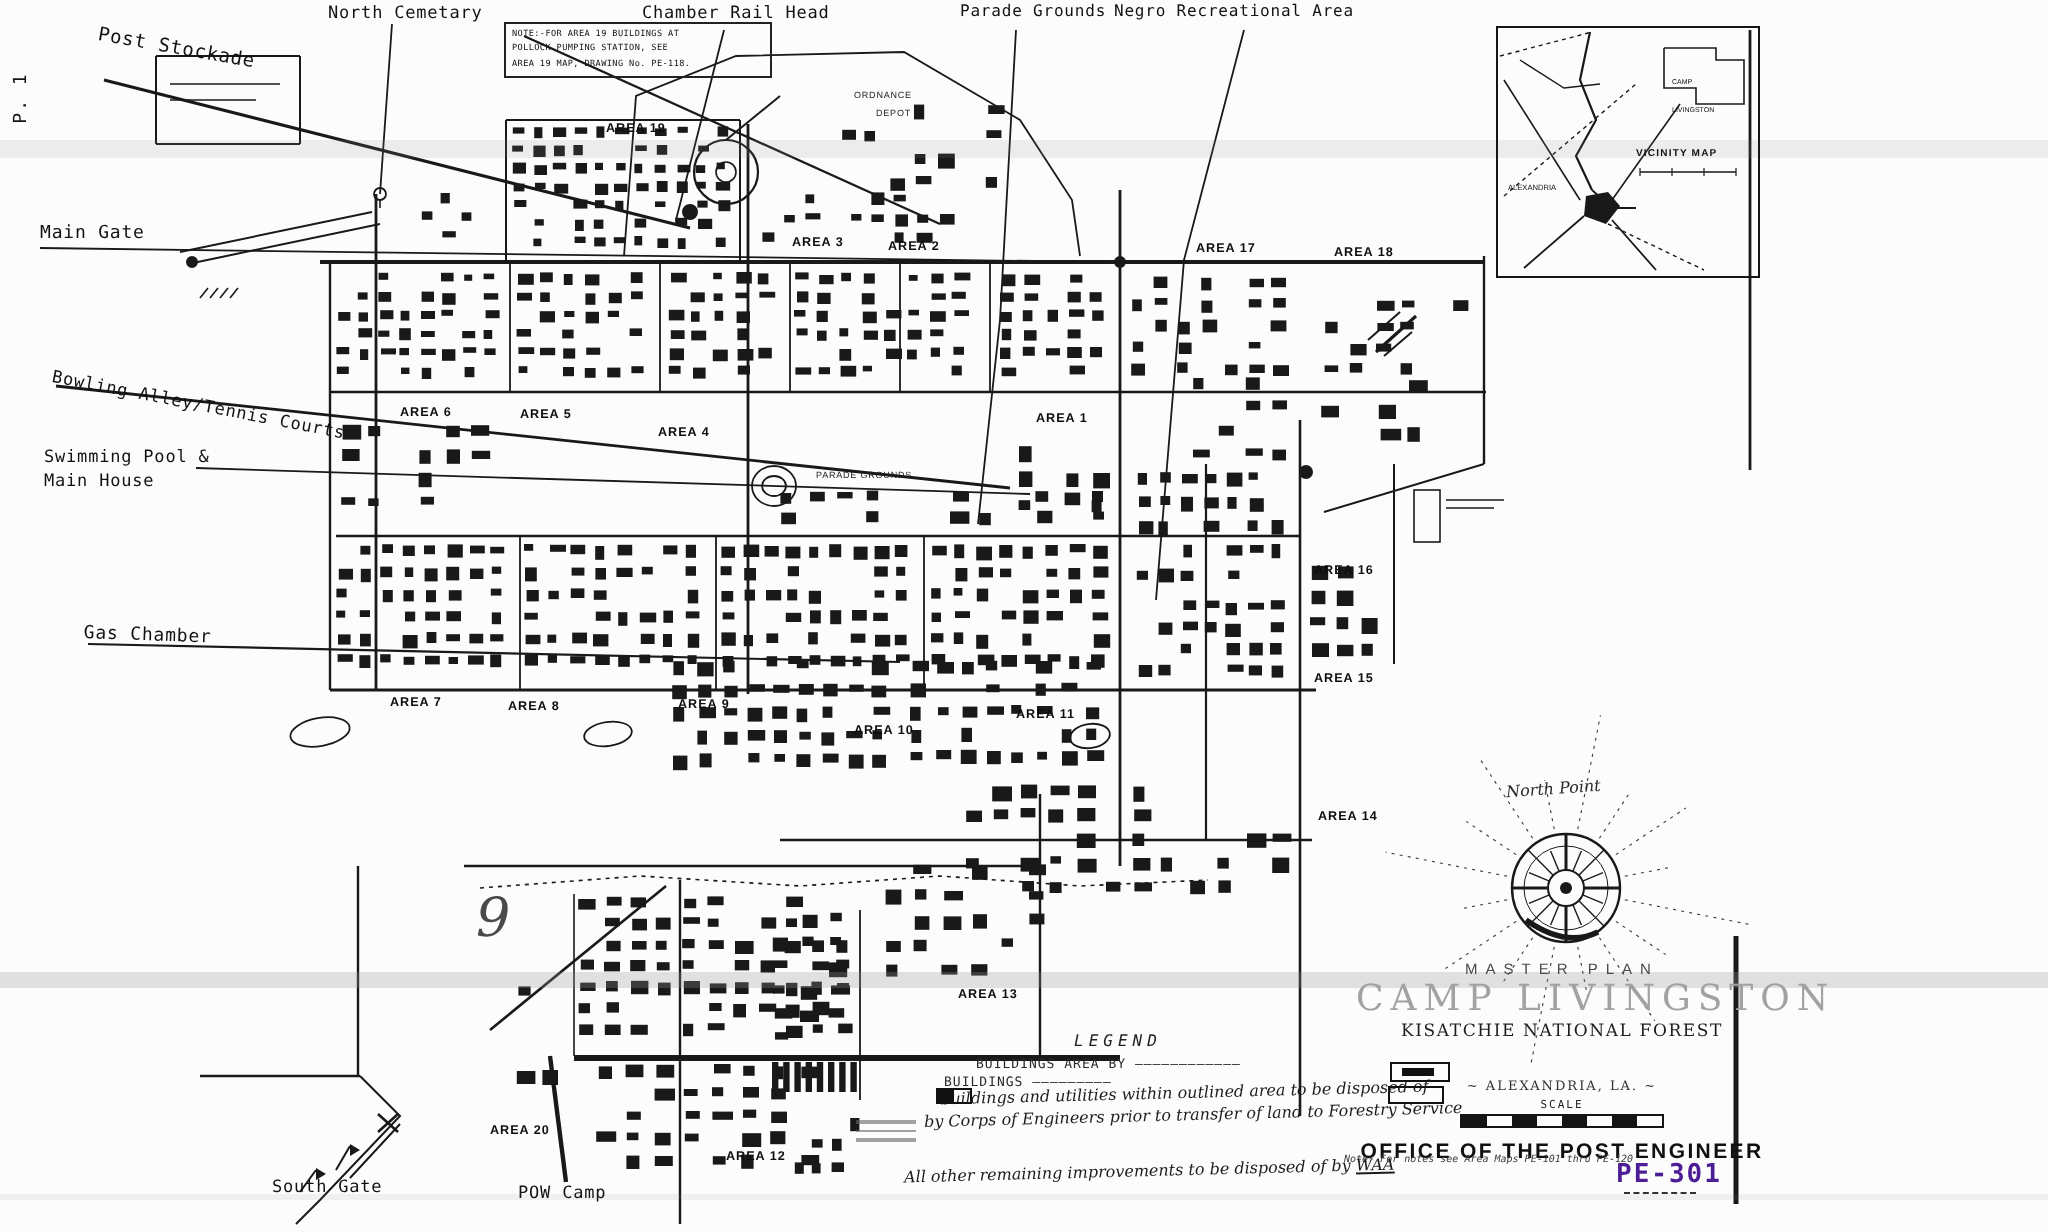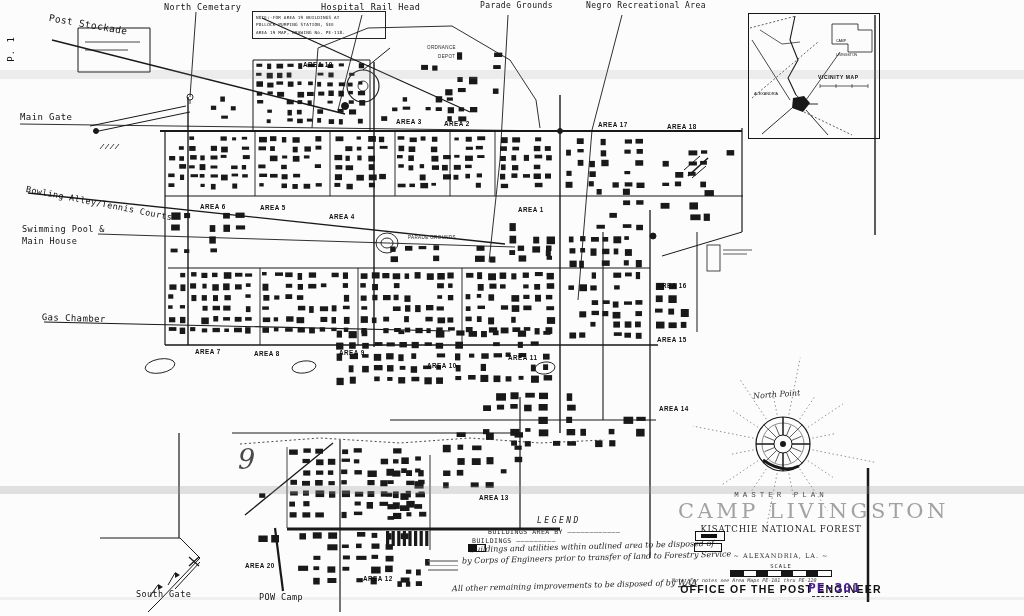--- a/index.html
+++ b/index.html
@@ -26,22 +26,22 @@
   .vic-city{position:absolute;left:754px;top:92px;font-size:3.8px;color:#111;
             font-family:"Liberation Sans",sans-serif;white-space:pre}
   .vic-camp{position:absolute;left:836px;top:29px;font-size:3.5px;line-height:1.4;color:#111;
             font-family:"Liberation Sans",sans-serif;white-space:pre}
   .northpoint{position:absolute;left:753px;top:390px;font-family:"DejaVu Serif",serif;
               font-style:italic;font-size:8px;color:#2a2a2a;transform:rotate(-4deg);white-space:pre}
   .nine{position:absolute;left:238px;top:444px;font-family:"DejaVu Serif",serif;font-style:italic;
         font-size:27px;color:#4a4a4a;font-weight:400}
   .titleblock{position:absolute;left:678px;top:477px;width:206px;text-align:center}
   .tb-year{font-family:"DejaVu Serif",serif;font-size:15px;letter-spacing:5px;color:#8b8b8b}
-  .tb-plan{font-family:Liberation Mono, monospace;font-size:7.5px;letter-spacing:4px;color:#4a4a4a;margin-top:14px}
-  .tb-name{font-family:"DejaVu Serif",serif;font-size:21px;letter-spacing:3.5px;color:#a2a2a2;white-space:nowrap}
+  .tb-plan{font-family:Liberation Sans, sans-serif;font-size:7.5px;letter-spacing:4px;color:#4a4a4a;margin-top:3px}
+  .tb-name{font-family:"DejaVu Serif",serif;font-size:18px;letter-spacing:3.5px;color:#a2a2a2;white-space:nowrap}
   .tb-forest{font-family:"DejaVu Serif",serif;font-size:8.5px;letter-spacing:0.8px;color:#1c1c1c;margin-top:1px}
   .tb-city{font-family:"DejaVu Serif",serif;font-size:6.5px;letter-spacing:1px;color:#333;margin-top:18px}
   .tb-scale-label{font-size:5.5px;letter-spacing:1px;color:#222;margin-top:3px}
   .tb-scalebar{width:100px;height:5px;margin:1px auto 0;border:1px solid #151515;
                background:repeating-linear-gradient(90deg,#151515 0 12.5px,#fbfbfb 12.5px 25px)}
   .tb-office{font-family:Liberation Sans, sans-serif;font-weight:bold;font-size:10.5px;
              letter-spacing:1.2px;color:#101010;margin-top:6px;white-space:nowrap}
   .tb-note{position:absolute;left:672px;top:577px;font-size:5px;font-style:italic;color:#3a3a3a;white-space:pre}
   .sheetno{position:absolute;left:808px;top:580px;font-size:13px;font-weight:bold;
            letter-spacing:1px;color:#4c1d95;white-space:pre}
@@ -1033,23 +1033,23 @@
 
   <div class="scanband band-a"></div>
   <div class="scanband band-b"></div>
   <div class="scanband band-c"></div>
 
   <div class="pnum">P. 1</div>
 
   <div id="labels">
       <div class="callout" style="left: 50px; top: 12px; font-size: 9.5px; transform: rotate(10deg);">Post Stockade</div>
       <div class="callout" style="left: 164px; top: 2px; font-size: 8.5px;">North Cemetary</div>
-      <div class="callout" style="left: 321px; top: 2px; font-size: 8.5px;">Hospital Rail Head</div>
+      <div class="callout" style="left: 321px; top: 2px; font-size: 8.5px;">Chamber Rail Head</div>
       <div class="callout" style="left: 480px; top: 1px; font-size: 8px;">Parade Grounds</div>
-      <div class="callout" style="left: 586px; top: 1px; font-size: 8px;">Negro Recreational Area</div>
+      <div class="callout" style="left: 557px; top: 1px; font-size: 8px;">Negro Recreational Area</div>
       <div class="callout" style="left: 20px; top: 112px; font-size: 9px;">Main Gate</div>
       <div class="callout" style="left: 27px; top: 184px; font-size: 8.5px; transform: rotate(11deg);">Bowling Alley/Tennis Courts</div>
       <div class="callout" style="left: 22px; top: 224px; font-size: 8.5px;">Swimming Pool &amp;</div>
       <div class="callout" style="left: 22px; top: 236px; font-size: 8.5px;">Main House</div>
       <div class="callout" style="left: 42px; top: 312px; font-size: 9px; transform: rotate(2deg);">Gas Chamber</div>
       <div class="callout" style="left: 136px; top: 589px; font-size: 8.5px;">South Gate</div>
       <div class="callout" style="left: 259px; top: 592px; font-size: 8.5px;">POW Camp</div>
       <div class="arealabel" style="left: 303px; top: 61px;">AREA 19</div>
       <div class="arealabel" style="left: 396px; top: 118px;">AREA 3</div>
       <div class="arealabel" style="left: 444px; top: 120px;">AREA 2</div>

